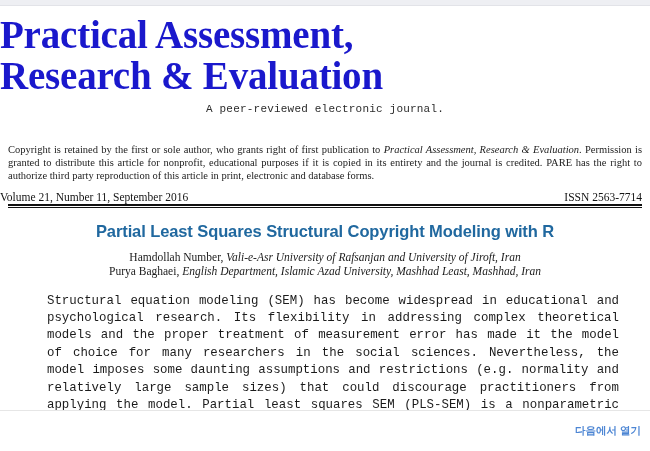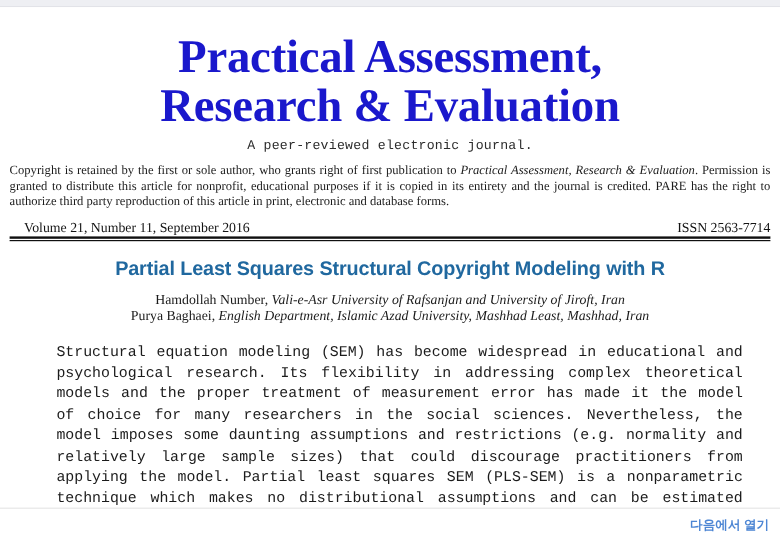--- a/index.html
+++ b/index.html
@@ -53,22 +53,21 @@
     position: absolute;
     top: 6px;
     left: 0;
     width: 650px;
     height: 421px;
     background: #ffffff;
     overflow: hidden;
   }
 
   .masthead {
-    text-align: center;
-    padding-top: 21px;
+    padding-top: 8px;
   }
   .masthead-line {
     font-family: "Liberation Serif", serif;
     font-weight: bold;
     font-size: 39px;
     line-height: 41px;
     color: #1a18cc;
     letter-spacing: -0.2px;
     white-space: nowrap;
   }
@@ -76,34 +75,34 @@
   .journal-sub {
     margin-top: 7px;
     text-align: center;
     font-family: Liberation Mono, monospace;
     font-size: 11px;
     color: #2c2c2c;
     letter-spacing: 0.2px;
   }
 
   .copyright {
-    margin: 8px 8px 0 8px;
+    margin: 28px 8px 0 8px;
     font-family: "Liberation Serif", serif;
     font-size: 10.5px;
     line-height: 13.2px;
     color: #1c1c1c;
     text-align: justify;
     text-align-last: left;
   }
   .copyright i {
     font-style: italic;
   }
 
   .volume-row {
-    margin: 8px 8px 0 20px;
+    margin: 8px 8px 0 0;
     display: flex;
     justify-content: space-between;
     align-items: baseline;
     font-family: "Liberation Serif", serif;
     font-size: 11.5px;
     color: #131313;
   }
 
   .double-rule {
     margin: 1px 8px 0 8px;
@@ -146,21 +145,21 @@
     text-align-last: justify;
     hyphens: none;
   }
 
   
   .action-bar {
     position: absolute;
     left: 0;
     bottom: 0;
     width: 650px;
-    height: 28px;
+    height: 41px;
     background: #ffffff;
     border-top: 1px solid #e6e6e6;
     box-sizing: border-box;
     display: flex;
     align-items: center;
     justify-content: flex-end;
   }
   .open-in-link {
     font-family: "Liberation Sans", sans-serif;
     font-size: 10.5px;

